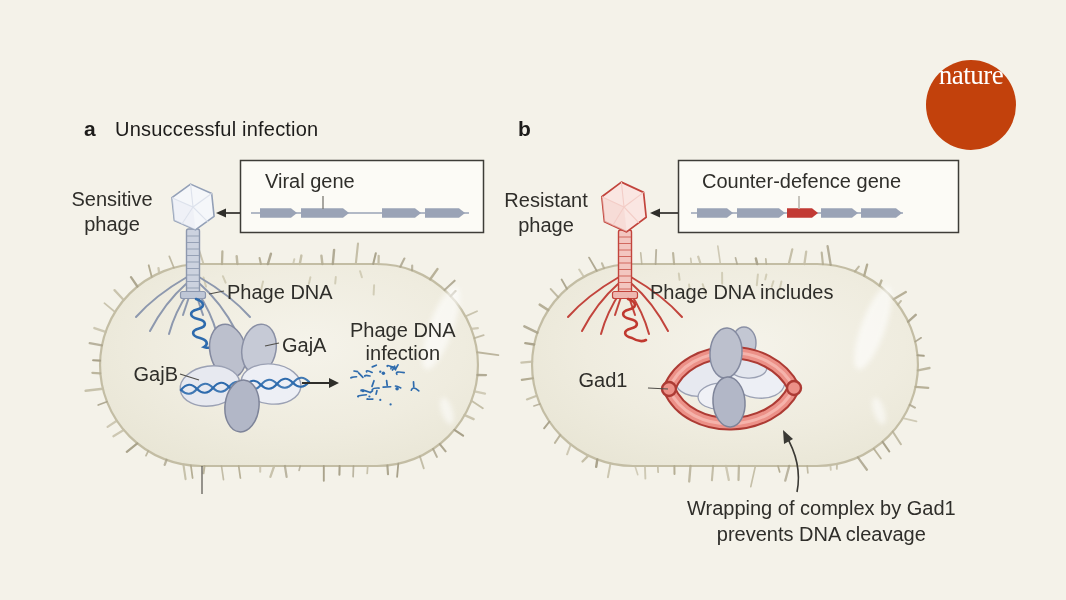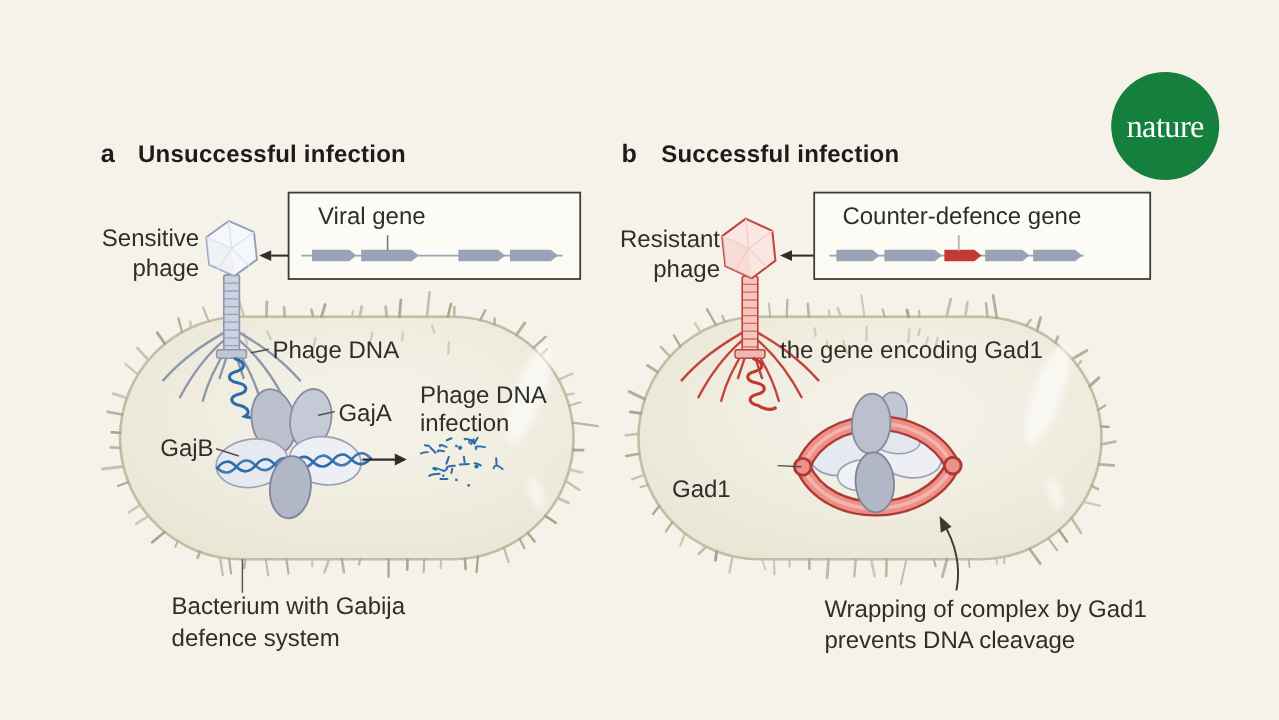--- a/index.html
+++ b/index.html
@@ -1,26 +1,26 @@
 <!DOCTYPE html>
 <html><head>
 <meta charset="utf-8">
 <style>
   html,body{margin:0;padding:0;background:#f4f2e9;}
   .canvas{position:relative;width:1066px;height:600px;background:#f4f2e9;
           font-family:"Liberation Sans",sans-serif;overflow:hidden;}
   svg.art{position:absolute;left:0;top:0;}
   .lbl{position:absolute;color:#2f2e2a;font-size:20px;line-height:25px;}
-  .lbl .ln{white-space:nowrap;}
-  .title{font-weight:700;color:#1d1c1a;letter-spacing:.2px;}
+  .lbl .ln{white-space:nowrap;text-align:center;}
+  .title{font-weight:400;color:#1d1c1a;letter-spacing:.2px;}
   .tag{font-weight:800;font-size:21px;color:#1d1c1a;}
   .right{text-align:right;}
   .tight{line-height:23px;}
   .nature{position:absolute;left:926px;top:60px;width:90px;height:90px;border-radius:50%;
-          background:#15803d;display:flex;align-items:center;justify-content:center;}
+          background:#c2410c;display:flex;align-items:flex-start;justify-content:center;}
   .nature span{font-family:"Liberation Serif",serif;color:#ffffff;font-size:27px;letter-spacing:-.5px;}
 </style>
 </head>
 <body>
 
 <div class="canvas" style="background: rgb(244, 242, 233);">
 
 <svg class="art" width="1066" height="600" viewBox="0 0 1066 600">
   <defs>
     <radialGradient id="bactGrad" cx="55%" cy="40%" r="75%">
@@ -358,40 +358,35 @@
 <div class="lbl" style="left:265px;top:169px">Viral gene</div>
 <div class="lbl" style="left:227px;top:280px">Phage DNA</div>
 <div class="lbl right" style="left:116px;top:362px;width:62px">GajB</div>
 <div class="lbl" style="left:282px;top:333px">GajA</div>
 
 <div class="lbl tight" style="left:350px;top:319px">
   <div class="ln">Phage DNA</div>
   <div class="ln">infection</div>
 </div>
 
-<div class="lbl" style="left:143px;top:494px;line-height:25.5px">
-  <div class="ln">Bacterium with Gabija</div>
-  <div class="ln">defence system</div>
-</div>
 
 <div class="lbl tag" style="left:518px;top:116px">b</div>
-<div class="lbl title" style="left:551px;top:117px">Successful infection</div>
 
 <div class="lbl right" style="left:492px;top:188px;width:108px">
   <div class="ln">Resistant</div>
   <div class="ln">phage</div>
 </div>
 
 <div class="lbl" style="left:702px;top:169px">Counter-defence gene</div>
 
 <div class="lbl" style="left:650px;top:280px;line-height:25.5px">
-  <div class="ln">the gene encoding Gad1</div>
-</div>
-
-<div class="lbl right" style="left:560px;top:396px;width:86px;text-align:left">Gad1</div>
+  <div class="ln">Phage DNA includes</div>
+</div>
+
+<div class="lbl right" style="left:560px;top:368px;width:86px;text-align:center">Gad1</div>
 
 <div class="lbl" style="left:687px;top:496px;line-height:25.5px">
   <div class="ln">Wrapping of complex by Gad1</div>
   <div class="ln">prevents DNA cleavage</div>
 </div>
 
 <div class="nature">
   <span>nature</span>
 </div>
 

